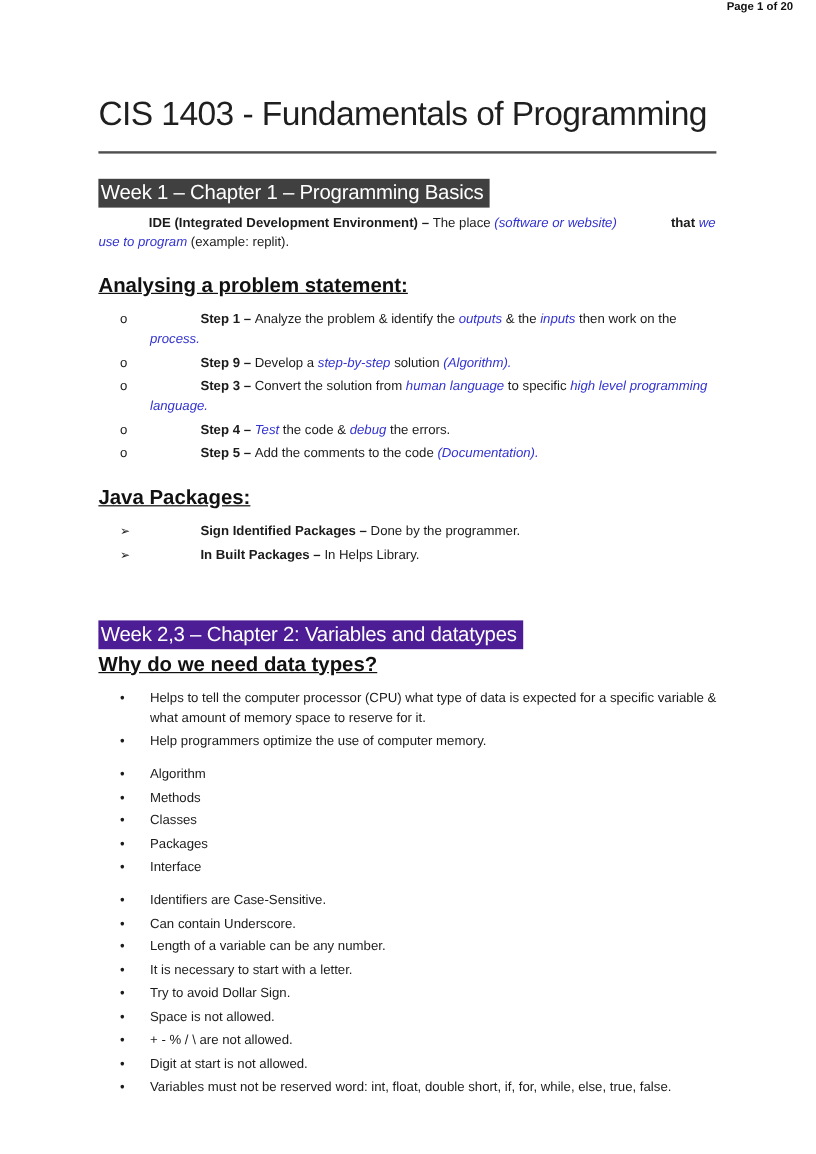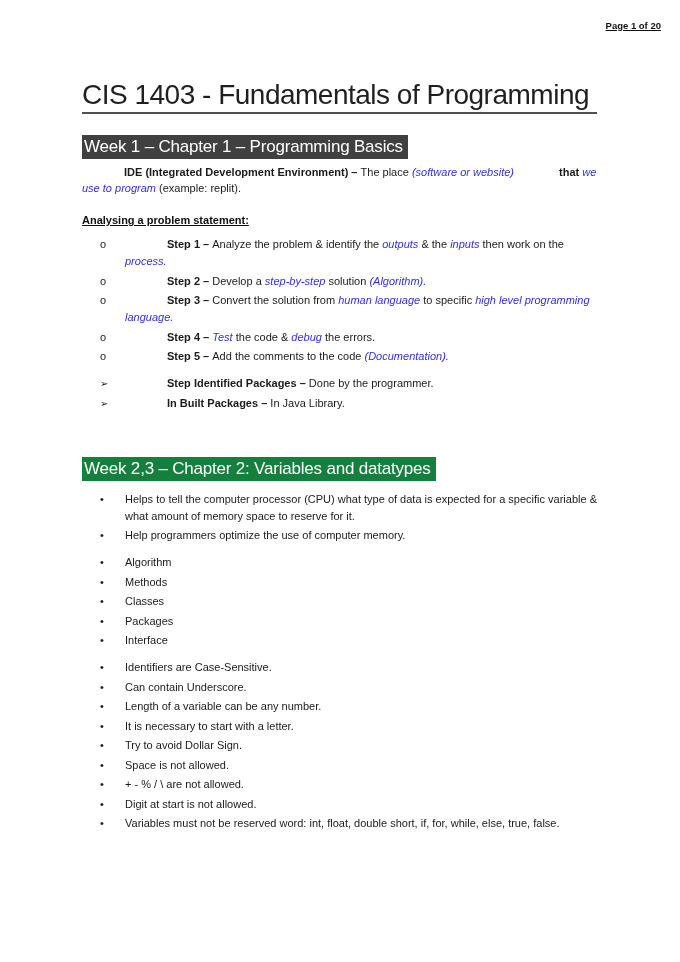--- a/index.html
+++ b/index.html
@@ -7,58 +7,57 @@
   body {
     width: 680px;
     height: 962px;
     position: relative;
     font-family: "Liberation Sans", "DejaVu Sans", sans-serif;
     color: #1b1b1b;
     overflow: hidden;
   }
   .page-number {
     position: absolute;
-    top: 20px;
+    top: 0;
     right: 19px;
     font-size: 9.5px;
     font-weight: bold;
-    text-decoration: underline;
     color: #111;
   }
   .content {
     margin: 0 83px 0 82px;
   }
   .doc-title {
     padding-top: 78px;
     font-size: 28px;
     font-weight: 400;
     line-height: 34px;
     color: #1f1f1f;
     letter-spacing: -0.5px;
     border-bottom: 2px solid #4f4f4f;
-    padding-bottom: 0;
+    padding-bottom: 14px;
   }
   .hl-row { line-height: 1; }
   .hl-heading {
     display: inline-block;
     color: #ffffff;
     font-size: 17px;
     font-weight: 400;
     padding: 3px 5px 4px 2px;
     letter-spacing: -0.2px;
   }
   [data-name="week1-heading-row"] { margin-top: 21px; }
   [data-name="week23-heading-row"] { margin-top: 45px; }
   .para {
     font-size: 11px;
     line-height: 16px;
     margin-top: 5px;
   }
   .u-heading {
-    font-size: 11px;
+    font-size: 17px;
     font-weight: bold;
     text-decoration: underline;
     color: #111;
     margin-top: 18px;
   }
   [data-name="why-data-types-heading"] { margin-top: 3px; }
   .doc-list {
     list-style: none;
     margin-top: 10px;
     padding-left: 18px;
@@ -90,46 +89,48 @@
       <div data-name="week1-heading-row" class="hl-row"><span data-name="week1-heading" class="hl-heading" style="background-color: #404040;">Week 1 – Chapter 1 – Programming Basics</span></div>
       <p data-name="ide-definition-paragraph" class="para"><span data-name="text-run" class="bold">IDE (Integrated Development Environment) – </span><span data-name="text-run">The place </span><span data-name="text-run" class="italic" style="color: rgb(50, 50, 208);">(software or website) </span><span data-name="text-run" class="bold">that </span><span data-name="text-run" class="italic" style="color: rgb(50, 50, 208);">we use to program </span><span data-name="text-run">(example: replit).</span></p>
       <div data-name="analysing-problem-heading" class="u-heading">Analysing a problem statement:</div>
       <ul data-name="problem-steps-list" class="doc-list">
         <li data-name="list-item">
           <span data-name="circle-bullet-icon" class="marker">o</span>
           <span data-name="list-item-text" class="li-text"><span data-name="text-run" class="bold">Step 1 – </span><span data-name="text-run">Analyze the problem &amp; identify the </span><span data-name="text-run" class="italic" style="color: rgb(50, 50, 208);">outputs</span><span data-name="text-run"> &amp; the </span><span data-name="text-run" class="italic" style="color: rgb(50, 50, 208);">inputs</span><span data-name="text-run"> then work on the </span><span data-name="text-run" class="italic" style="color: rgb(50, 50, 208);">process.</span></span>
         </li>
         <li data-name="list-item">
           <span data-name="circle-bullet-icon" class="marker">o</span>
-          <span data-name="list-item-text" class="li-text"><span data-name="text-run" class="bold">Step 2 – </span><span data-name="text-run">Develop a </span><span data-name="text-run" class="italic" style="color: rgb(50, 50, 208);">step-by-step </span><span data-name="text-run">solution </span><span data-name="text-run" class="italic" style="color: rgb(50, 50, 208);">(Algorithm).</span></span>
+          <span data-name="list-item-text" class="li-text"><span data-name="text-run" class="bold">Step 9 – </span><span data-name="text-run">Develop a </span><span data-name="text-run" class="italic" style="color: rgb(50, 50, 208);">step-by-step </span><span data-name="text-run">solution </span><span data-name="text-run" class="italic" style="color: rgb(50, 50, 208);">(Algorithm).</span></span>
         </li>
         <li data-name="list-item">
           <span data-name="circle-bullet-icon" class="marker">o</span>
           <span data-name="list-item-text" class="li-text"><span data-name="text-run" class="bold">Step 3 – </span><span data-name="text-run">Convert the solution from </span><span data-name="text-run" class="italic" style="color: rgb(50, 50, 208);">human language </span><span data-name="text-run">to specific </span><span data-name="text-run" class="italic" style="color: rgb(50, 50, 208);">high level programming language.</span></span>
         </li>
         <li data-name="list-item">
           <span data-name="circle-bullet-icon" class="marker">o</span>
           <span data-name="list-item-text" class="li-text"><span data-name="text-run" class="bold">Step 4 – </span><span data-name="text-run" class="italic" style="color: rgb(50, 50, 208);">Test </span><span data-name="text-run">the code &amp; </span><span data-name="text-run" class="italic" style="color: rgb(50, 50, 208);">debug </span><span data-name="text-run">the errors.</span></span>
         </li>
         <li data-name="list-item">
           <span data-name="circle-bullet-icon" class="marker">o</span>
           <span data-name="list-item-text" class="li-text"><span data-name="text-run" class="bold">Step 5 – </span><span data-name="text-run">Add the comments to the code </span><span data-name="text-run" class="italic" style="color: rgb(50, 50, 208);">(Documentation).</span></span>
         </li>
       </ul>
+      <div data-name="java-packages-heading" class="u-heading">Java Packages:</div>
       <ul data-name="java-packages-list" class="doc-list arrow-list">
         <li data-name="list-item">
           <span data-name="arrow-bullet-icon" class="marker">➢</span>
-          <span data-name="list-item-text" class="li-text"><span data-name="text-run" class="bold">Step Identified Packages – </span><span data-name="text-run">Done by the programmer.</span></span>
+          <span data-name="list-item-text" class="li-text"><span data-name="text-run" class="bold">Sign Identified Packages – </span><span data-name="text-run">Done by the programmer.</span></span>
         </li>
         <li data-name="list-item">
           <span data-name="arrow-bullet-icon" class="marker">➢</span>
-          <span data-name="list-item-text" class="li-text"><span data-name="text-run" class="bold">In Built Packages – </span><span data-name="text-run">In Java Library.</span></span>
-        </li>
-      </ul>
-      <div data-name="week23-heading-row" class="hl-row"><span data-name="week23-heading" class="hl-heading" style="background-color: #15803d;">Week 2,3 – Chapter 2: Variables and datatypes</span></div>
+          <span data-name="list-item-text" class="li-text"><span data-name="text-run" class="bold">In Built Packages – </span><span data-name="text-run">In Helps Library.</span></span>
+        </li>
+      </ul>
+      <div data-name="week23-heading-row" class="hl-row"><span data-name="week23-heading" class="hl-heading" style="background-color: #4c1d95;">Week 2,3 – Chapter 2: Variables and datatypes</span></div>
+      <div data-name="why-data-types-heading" class="u-heading">Why do we need data types?</div>
       <ul data-name="data-types-reasons-list" class="doc-list">
         <li data-name="list-item">
           <span data-name="bullet-icon" class="marker">•</span>
           <span data-name="list-item-text" class="li-text"><span data-name="text-run">Helps to tell the computer processor (CPU) what type of data is expected for a specific variable &amp; what amount of memory space to reserve for it.</span></span>
         </li>
         <li data-name="list-item">
           <span data-name="bullet-icon" class="marker">•</span>
           <span data-name="list-item-text" class="li-text"><span data-name="text-run">Help programmers optimize the use of computer memory.</span></span>
         </li>
       </ul>

